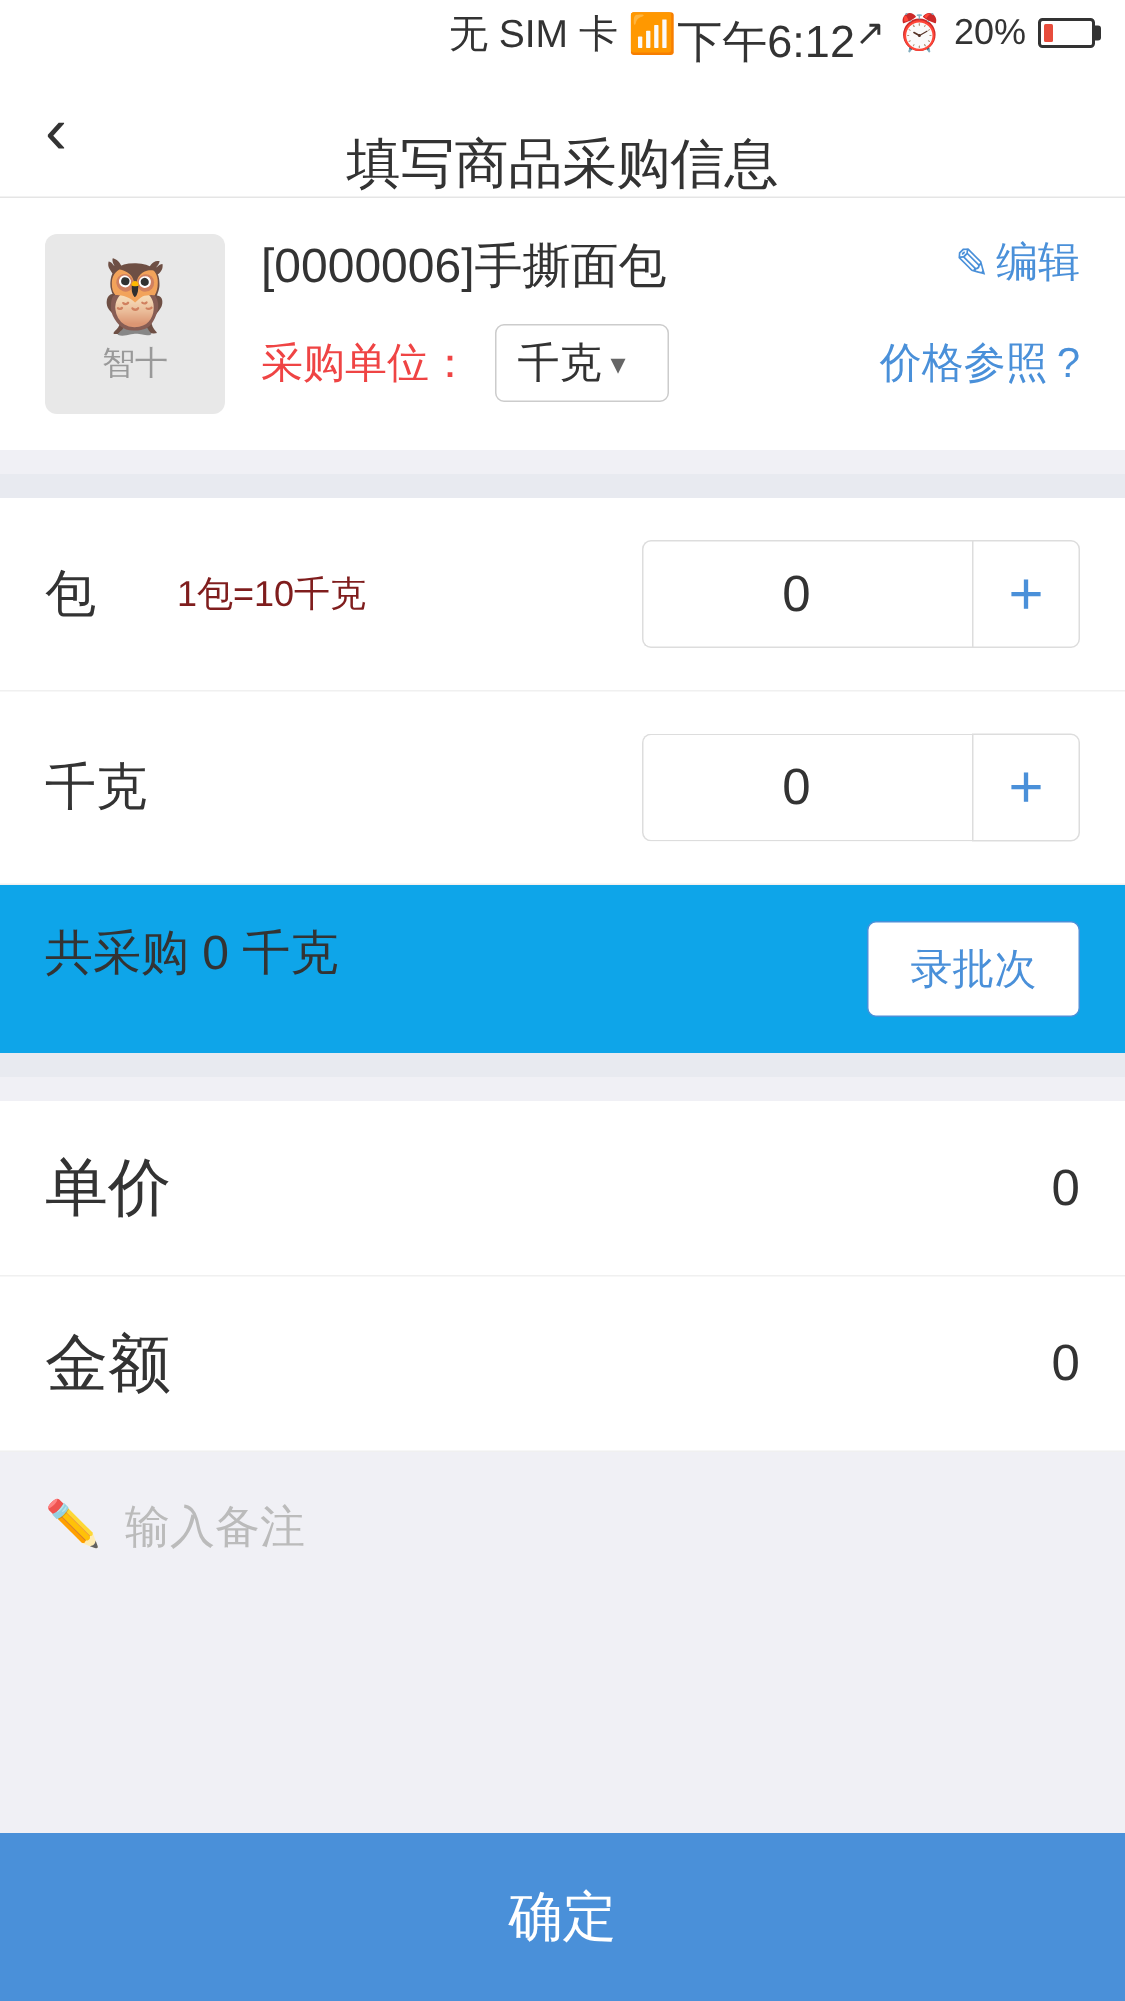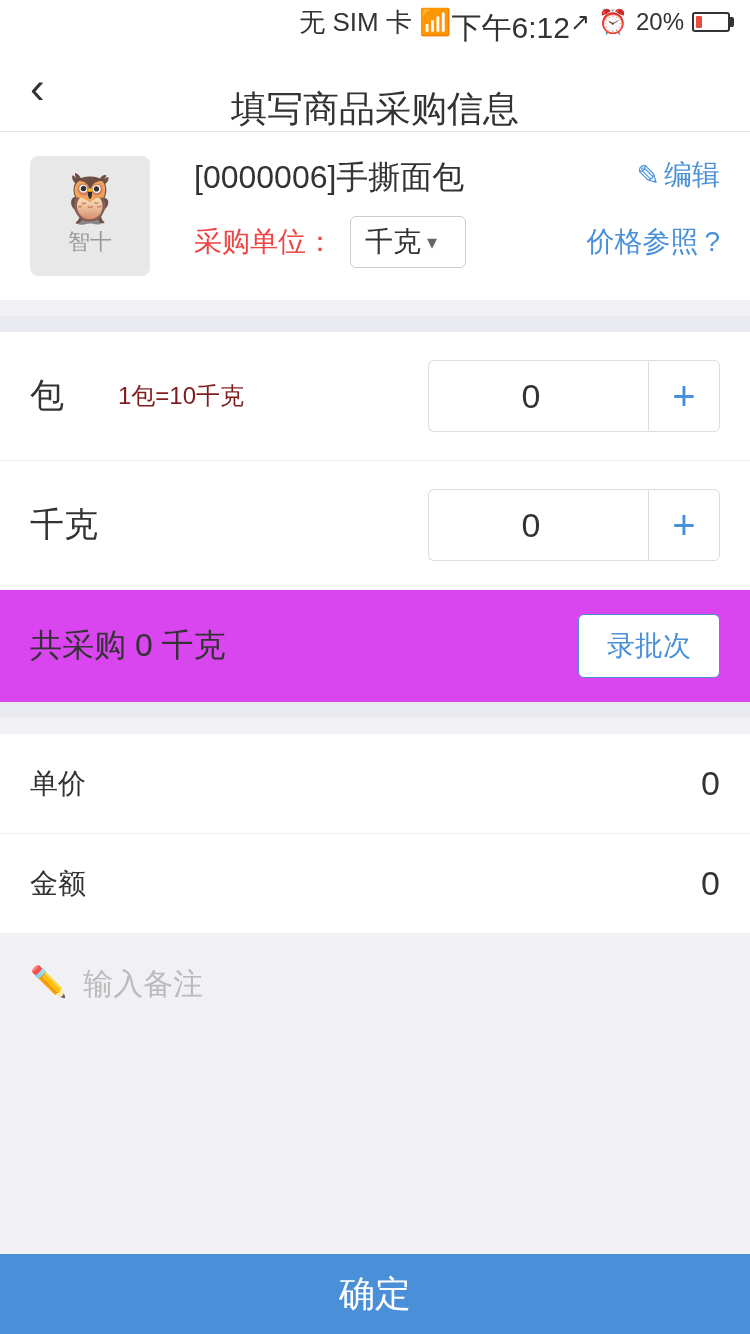--- a/index.html
+++ b/index.html
@@ -87,21 +87,20 @@
       font-size: 48px;
       line-height: 1;
     }
     .product-image-label {
       font-size: 22px;
       color: #999;
       margin-top: 4px;
     }
     .product-info {
       flex: 1;
-      margin-left: 20px;
     }
     .product-header {
       display: flex;
       justify-content: space-between;
       align-items: flex-start;
       margin-bottom: 16px;
     }
     .product-name {
       font-size: 32px;
       color: #333;
@@ -209,23 +208,22 @@
       font-size: 40px;
       color: #4a90d9;
       cursor: pointer;
       border-radius: 0 6px 6px 0;
     }
     .qty-input { border-radius: 6px 0 0 6px; }
 
     
     .summary-row {
       display: flex;
-      align-items: center;
       padding: 24px 30px;
-      background: #d946ef;
+      background: #0ea5e9;
     }
     .summary-text {
       flex: 1;
       font-size: 32px;
       color: #333;
     }
     .batch-btn {
       border: 1px solid #4a90d9;
       border-radius: 6px;
       padding: 12px 28px;
@@ -240,21 +238,21 @@
       background: #fff;
       margin-top: 16px;
     }
     .price-row {
       display: flex;
       align-items: center;
       padding: 30px 30px;
       border-bottom: 1px solid #f0f0f0;
     }
     .price-label {
-      font-size: 28px;
+      font-size: 42px;
       color: #333;
       flex: 1;
     }
     .price-value {
       font-size: 34px;
       color: #333;
     }
 
     
     .notes-section {
@@ -275,21 +273,21 @@
       font-size: 30px;
       color: #bbb;
     }
 
     
     .confirm-btn {
       position: fixed;
       bottom: 0;
       left: 0;
       width: 750px;
-      height: 80px;
+      height: 112px;
       background: #4a90d9;
       color: #fff;
       font-size: 36px;
       border: none;
       cursor: pointer;
       display: flex;
       align-items: center;
       justify-content: center;
     }
 

